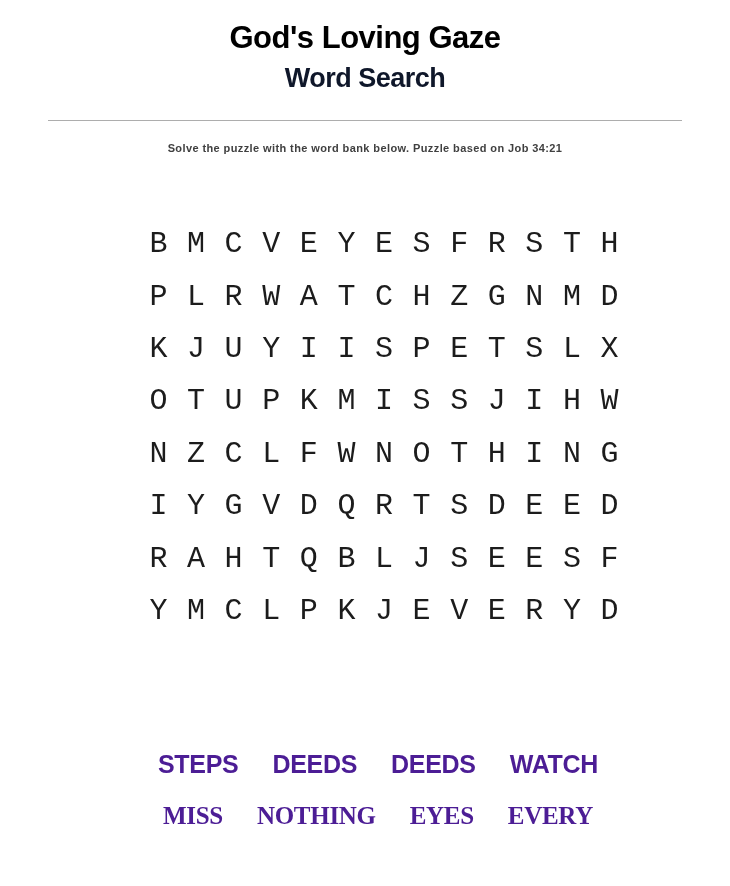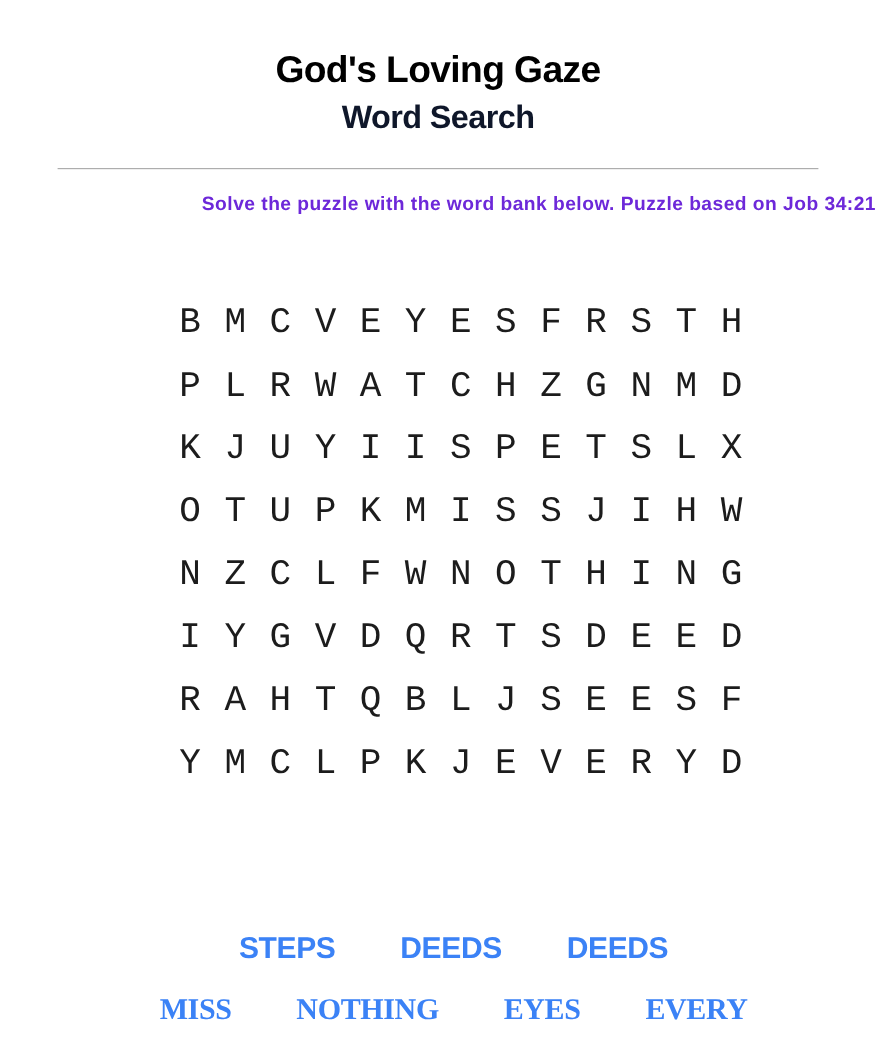--- a/index.html
+++ b/index.html
@@ -7,21 +7,20 @@
     width: 730px;
     height: 886px;
     background: #ffffff;
     font-family: "Liberation Sans", sans-serif;
     overflow: hidden;
   }
   .page {
     width: 730px;
     height: 754px;
     position: relative;
-    margin-top: 20px;
   }
   .title {
     padding-top: 20px;
     text-align: center;
     font-size: 31px;
     font-weight: bold;
     color: #000000;
     letter-spacing: -0.5px;
   }
   .subtitle {
@@ -32,24 +31,24 @@
     color: #0f172a;
     letter-spacing: -0.5px;
   }
   .divider {
     margin: 26px 48px 0 48px;
     border-top: 1px solid #adadad;
     height: 0;
   }
   .instruction {
     margin-top: 21px;
-    text-align: right;
-    font-size: 16px;
-    font-weight: bold;
-    color: #6d28d9;
+    text-align: center;
+    font-size: 11px;
+    font-weight: bold;
+    color: #404040;
     letter-spacing: 0.4px;
   }
   .grid {
     margin-top: 64px;
     display: flex;
     flex-direction: column;
     align-items: center;
     transform: translateX(19px);
   }
   .grid-row {
@@ -68,24 +67,24 @@
   .wordbank {
     margin-top: 112px;
     display: flex;
     flex-direction: column;
     align-items: center;
     transform: translateX(13px);
   }
   .wordbank-row {
     display: flex;
     justify-content: center;
-    gap: 54px;
+    gap: 34px;
     font-size: 25px;
     font-weight: bold;
-    color: #3b82f6;
+    color: #4c1d95;
     line-height: 31px;
   }
   .wordbank-row + .wordbank-row {
     margin-top: 20px;
     font-family: Liberation Serif, serif;
   }
   .word {
     letter-spacing: -0.3px;
   }
 </style>
@@ -217,20 +216,21 @@
         <span class="cell">R</span>
         <span class="cell">Y</span>
         <span class="cell">D</span>
       </div>
     </div>
   <div class="wordbank" id="wordbank">
       <div class="wordbank-row">
         <span class="word">STEPS</span>
         <span class="word">DEEDS</span>
         <span class="word">DEEDS</span>
+        <span class="word">WATCH</span>
       </div>
       <div class="wordbank-row">
         <span class="word">MISS</span>
         <span class="word">NOTHING</span>
         <span class="word">EYES</span>
         <span class="word">EVERY</span>
       </div>
     </div>
 </div>
 

